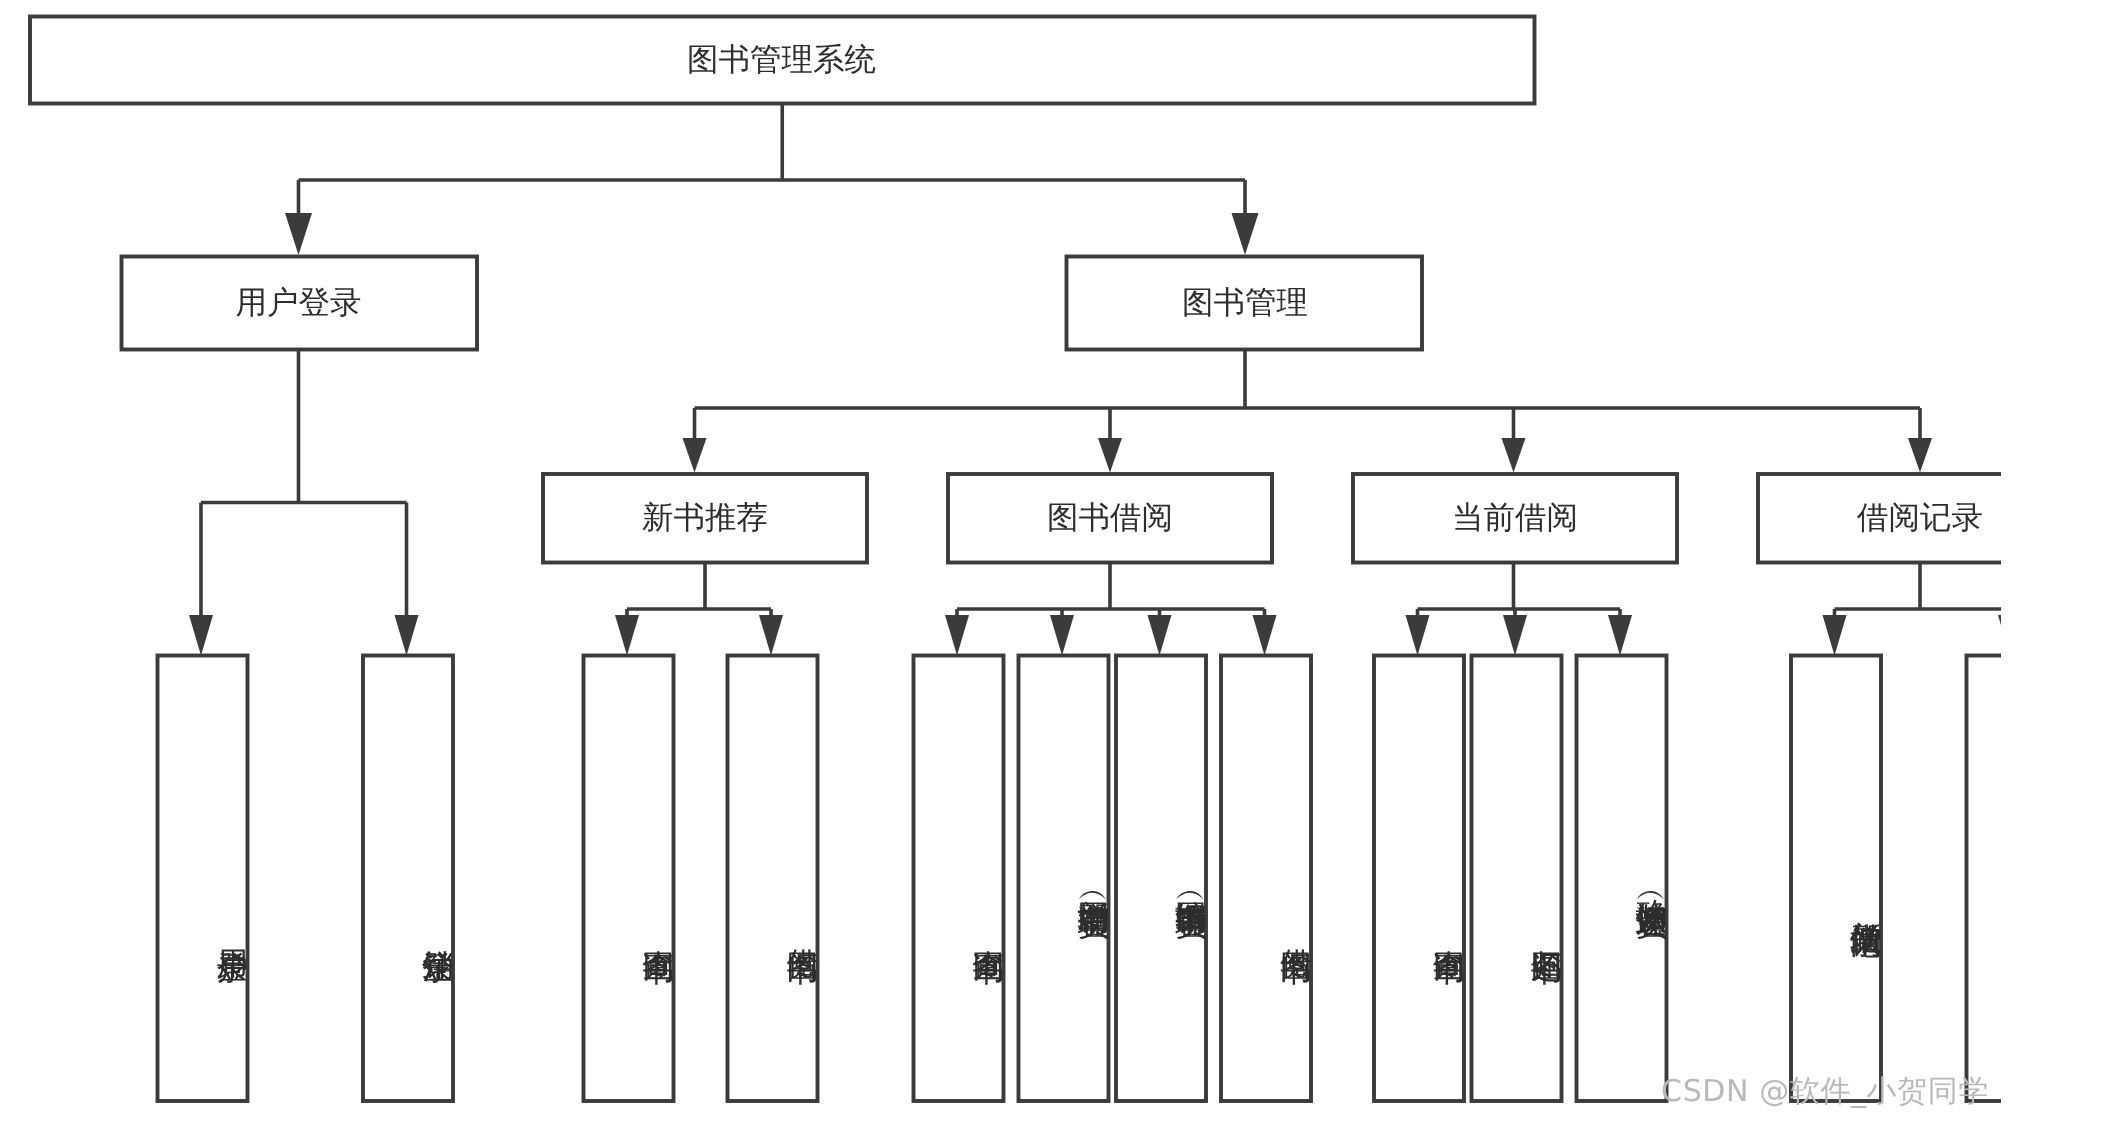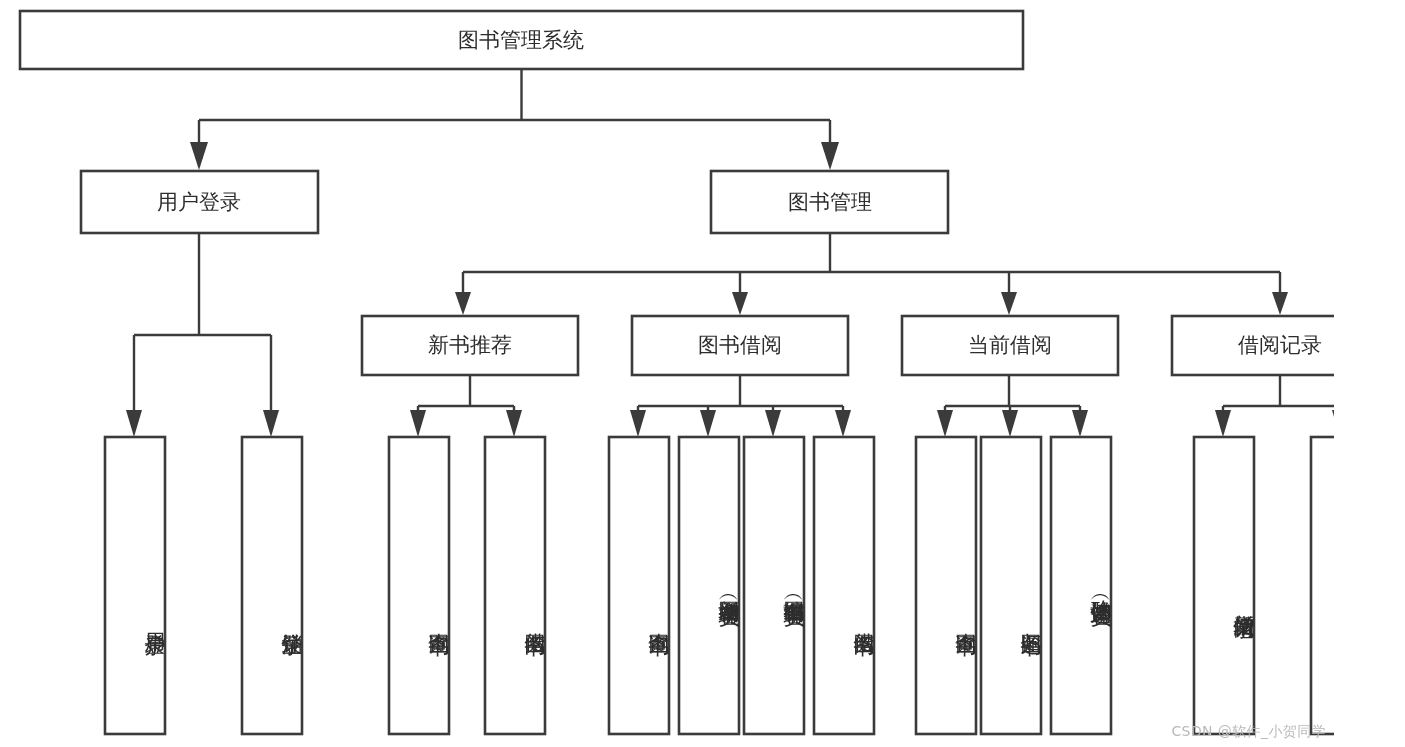--- a/index.html
+++ b/index.html
@@ -44,21 +44,21 @@
     font-family: "DejaVu Sans", "Liberation Sans", sans-serif;
     font-size: 21px;
     text-anchor: middle;
     dominant-baseline: middle;
   }
   .watermark {
     position: absolute;
     right: 8px;
     bottom: 6px;
     color: #b9b9b9;
-    font-size: 14px;
+    font-size: 20px;
     font-family: "DejaVu Sans", "Liberation Sans", sans-serif;
     letter-spacing: 0.4px;
     white-space: nowrap;
     pointer-events: none;
   }
   
   .vlabel {
     position: absolute;
     writing-mode: vertical-rl;
     text-orientation: upright;

